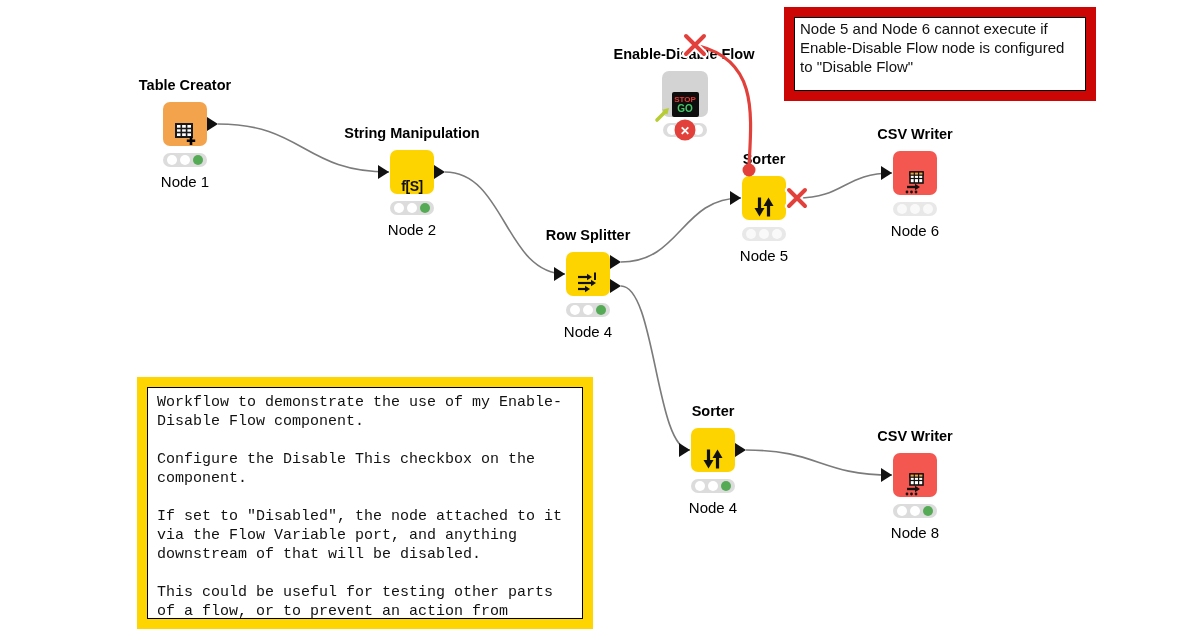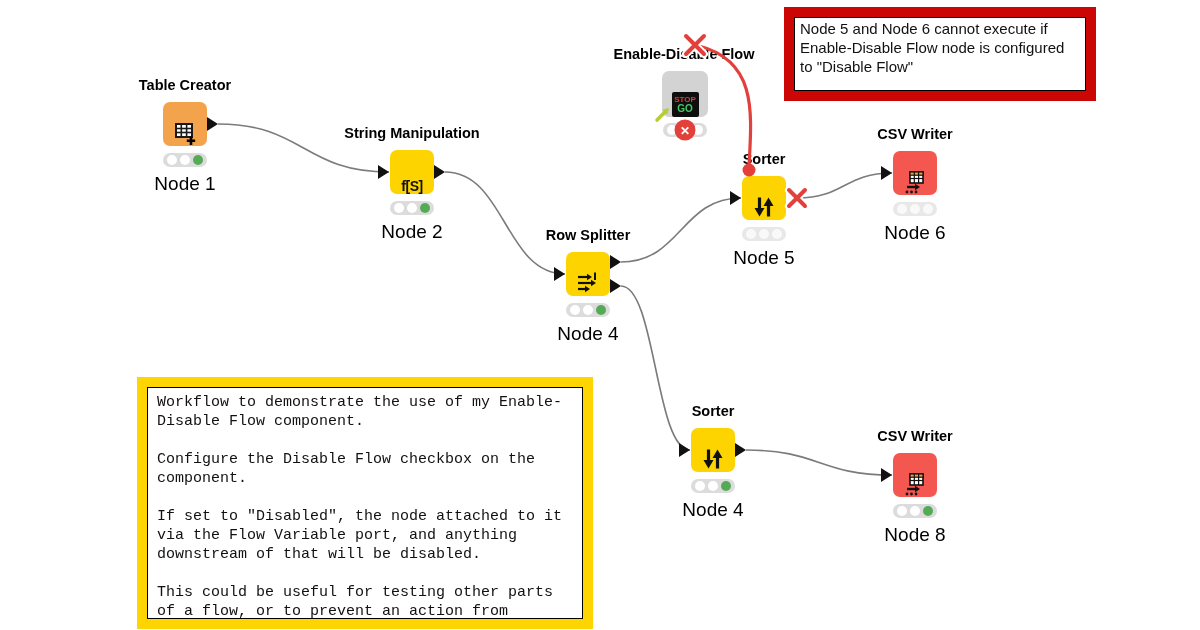--- a/index.html
+++ b/index.html
@@ -16,21 +16,21 @@
   .red-note .inner{padding:1px 5px;}
   .yellow-note{left:137px;top:377px;width:456px;height:252px;border:10px solid var(--annotation-yellow-border);}
   .yellow-note .inner{padding:5px 9px;font-family:Liberation Mono, monospace;}
   .yellow-note .inner p{margin:0 0 19px 0;}
 
   
   .node{position:absolute;width:44px;z-index:2;}
   .node-title{position:absolute;top:-25px;left:50%;transform:translateX(-50%);
               font-size:14.5px;font-weight:700;color:#000;white-space:nowrap;}
   .node-label{position:absolute;top:71px;left:50%;transform:translateX(-50%);
-              font-size:19px;color:#000;white-space:nowrap;}
+              font-size:15px;color:#000;white-space:nowrap;}
   .square{position:relative;width:44px;height:44px;border-radius:7px;
           display:flex;align-items:flex-end;justify-content:center;}
   .square.orange{background:var(--node-orange);}
   .square.yellow{background:var(--node-yellow);}
   .square.red{background:var(--node-red);}
   .square.gray{background:var(--node-gray);width:46px;height:46px;}
 
   .fs-text{font-size:14px;font-weight:700;color:#111;letter-spacing:-0.5px;}
 
   
@@ -85,21 +85,21 @@
       <path d="M789,190 L805,206 M789,206 L805,190" stroke="#e2403a" stroke-width="4" stroke-linecap="round" fill="none"></path>
     </svg>
 
   <div class="note red-note">
     <div class="inner">Node 5 and Node 6 cannot execute if Enable-Disable Flow node is configured to "Disable Flow"</div>
   </div>
 
   <div class="note yellow-note">
     <div class="inner">
       <p>Workflow to demonstrate the use of my Enable-Disable Flow component.</p>
-      <p>Configure the Disable Flow checkbox on the component.</p>
+      <p>Configure the Disable This checkbox on the component.</p>
       <p>If set to "Disabled", the node attached to it via the Flow Variable port, and anything downstream of that will be disabled.</p>
       <p>This could be useful for testing other parts of a flow, or to prevent an action from occuring whilst working on another part of the flow.  @takbb Brian Bates 30 April 2021</p>
     </div>
   </div>
 
   <div class="node comp" style="left:662px;top:27px;margin-top:44px;">
     <div class="node-title">Enable-Disable Flow</div>
     <div class="square gray">
       <div class="screen">
         <span class="stop">STOP</span>

